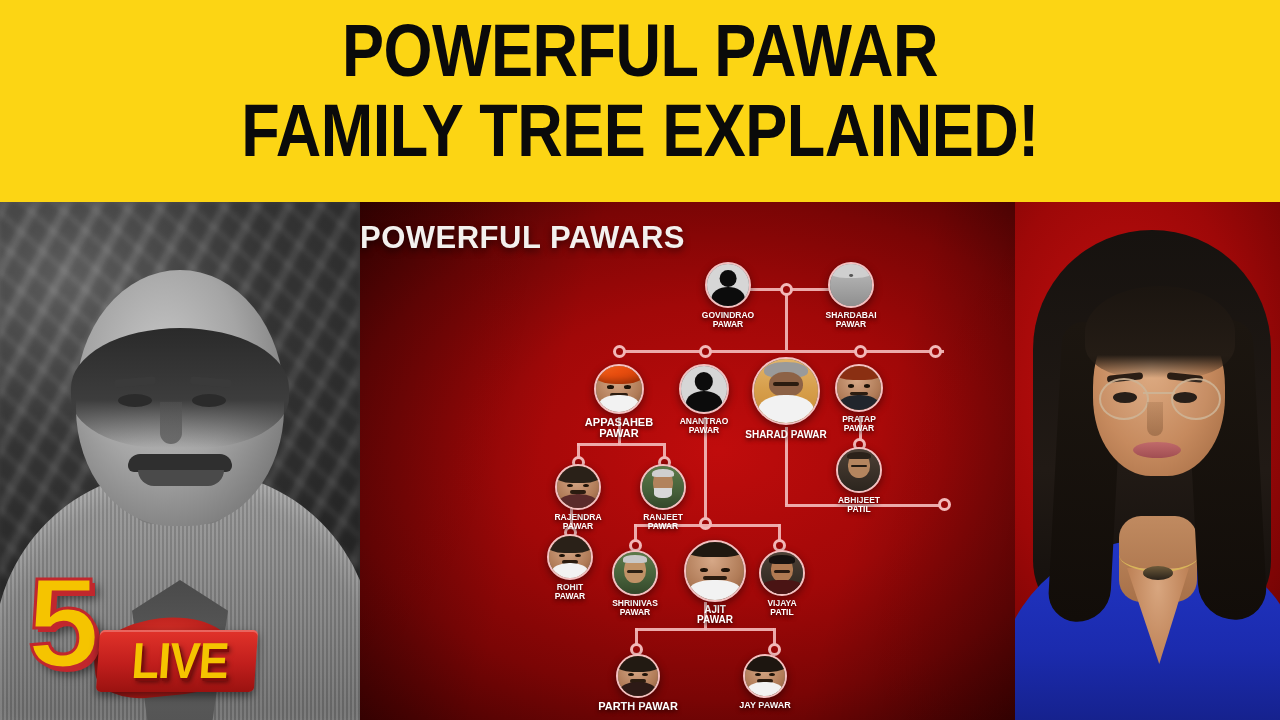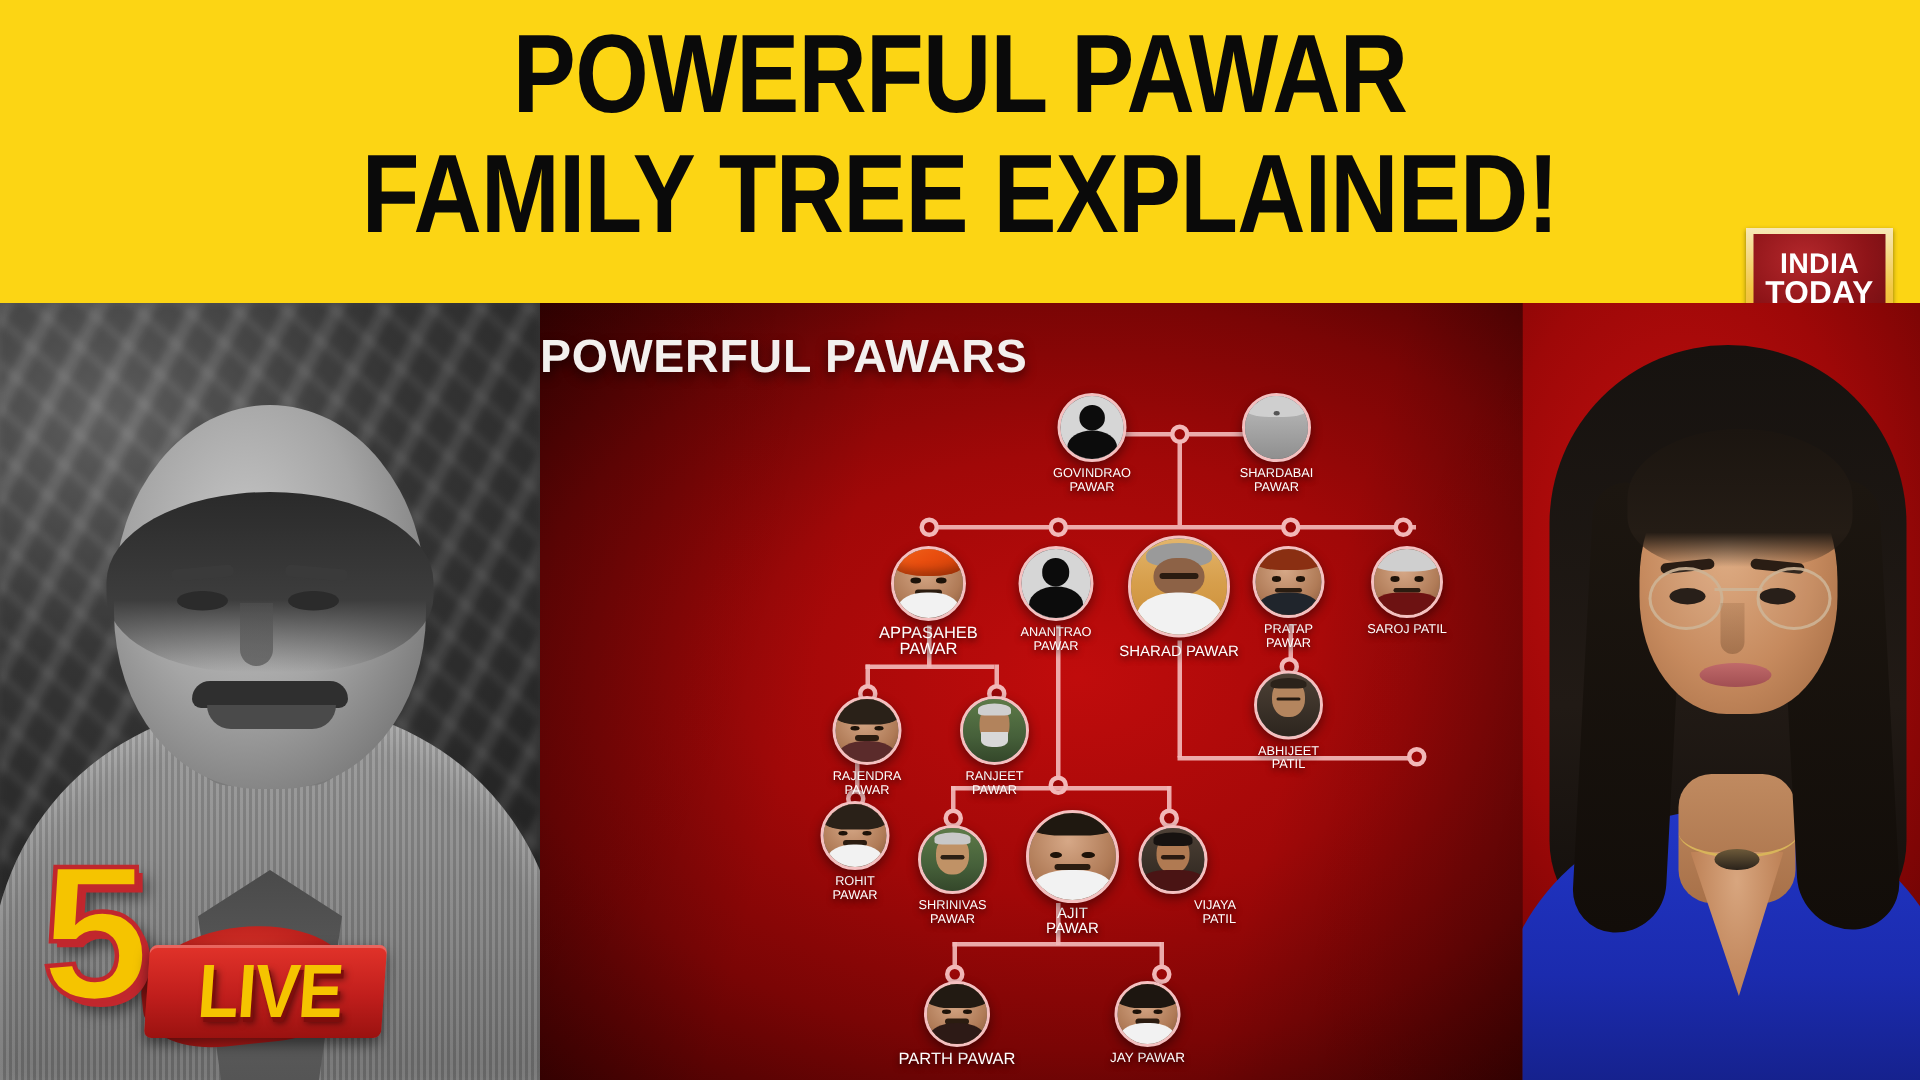--- a/index.html
+++ b/index.html
@@ -171,21 +171,21 @@
   }
 
   .node{ position:absolute; z-index:5; text-align:center; }
   .node .avatar{
     border-radius:50%; border:2px solid #F4C0C0; overflow:hidden;
     margin:0 auto; position:relative;
     box-shadow:0 3px 8px rgba(0,0,0,.45);
     background:#6b6b6b;
   }
   .node .nm{
-    color:#fff; font-weight:400; line-height:1.03; margin-top:3px;
+    color:#fff; font-weight:700; line-height:1.03; margin-top:3px;
     text-shadow:0 2px 4px rgba(0,0,0,.7); white-space:pre-line;
   }
 
   
   .face{ position:absolute; inset:0; }
   .f-sil{ background:#d6d6d6; }
   .f-sil::before{ content:""; position:absolute; left:50%; top:14%; width:40%; height:40%;
                   transform:translateX(-50%); background:#0c0c0c; border-radius:50%; }
   .f-sil::after{ content:""; position:absolute; left:50%; bottom:-6%; width:78%; height:52%;
                  transform:translateX(-50%); background:#0c0c0c; border-radius:50% 50% 0 0; }
@@ -288,27 +288,20 @@
 </head>
 <body>
 
 <div class="screen">
 
   <div class="banner">
     <div class="banner-line banner-line-1">POWERFUL PAWAR</div>
     <div class="banner-line banner-line-2">FAMILY TREE EXPLAINED!</div>
   </div>
 
-  <div class="it-logo">
-    <div class="it-logo-inner">
-      <div class="it-india">INDIA</div>
-      <div class="it-today">TODAY</div>
-    </div>
-    <div class="it-digital">DIGITAL</div>
-  </div>
 
   <div class="left-photo">
     <div class="lp-bg"></div>
     <div class="lp-body"></div>
     <div class="lp-collar"></div>
     <div class="lp-neck"></div>
     <div class="lp-head">
       <div class="lp-hair"></div>
     </div>
     <div class="lp-brow l"></div>
@@ -436,31 +429,20 @@
           <div class="hair" style="background:#8a2f12;height:40%;"></div>
           <div class="eyes"></div>
             <div class="mo"></div>
           <div class="f-shirt-d"></div>
         </div>
       </div>
       <div class="nm" style="font-size:8.5px;">PRATAP
 PAWAR</div>
     </div>
 
-    <div class="node" style="left:532px; top:162px; width:92px;">
-      <div class="avatar" style="width:48px;height:48px;">
-        <div class="face f-skin">
-          <div class="f-grey-hair"></div>
-          <div class="eyes"></div>
-            <div class="mo"></div>
-          <div class="f-sari"></div>
-        </div>
-      </div>
-      <div class="nm" style="font-size:8.5px;">SAROJ PATIL</div>
-    </div>
 
     <div class="node" style="left:172px; top:262px; width:92px;">
       <div class="avatar" style="width:46px;height:46px;">
         <div class="face f-skin">
           <div class="hair"></div>
             <div class="eyes"></div>
             <div class="mo"></div>
           <div class="f-shirt-d" style="background:#5b2b2b;"></div>
         </div>
       </div>
@@ -523,21 +505,21 @@
           <div class="hair" style="background:#1f1810;height:34%;"></div>
           <div class="eyes" style="top:44%;"></div>
           <div style="position:absolute;left:30%;top:58%;width:40%;height:8%;background:#2a1c10;border-radius:4px;"></div>
           <div class="f-shirt-w" style="height:40%;bottom:-6%;"></div>
         </div>
       </div>
       <div class="nm" style="font-size:10px;">AJIT
 PAWAR</div>
     </div>
 
-    <div class="node" style="left:380px; top:348px; width:84px;text-align:right;">
+    <div class="node" style="left:380px; top:348px; width:84px;">
       <div class="avatar" style="width:46px;height:46px;">
         <div class="face f-dark">
           <div style="position:absolute;left:24%;top:12%;width:52%;height:60%;background:#b07a52;border-radius:46%;"></div>
           <div style="position:absolute;left:20%;top:6%;width:60%;height:22%;background:#171210;border-radius:50% 50% 24% 24%;"></div>
           <div style="position:absolute;left:32%;top:44%;width:36%;height:6%;background:#2a1a11;border-radius:4px;"></div>
           <div class="f-sari" style="background:#4a1414;"></div>
         </div>
       </div>
       <div class="nm" style="font-size:8.5px;">VIJAYA
 PATIL</div>

